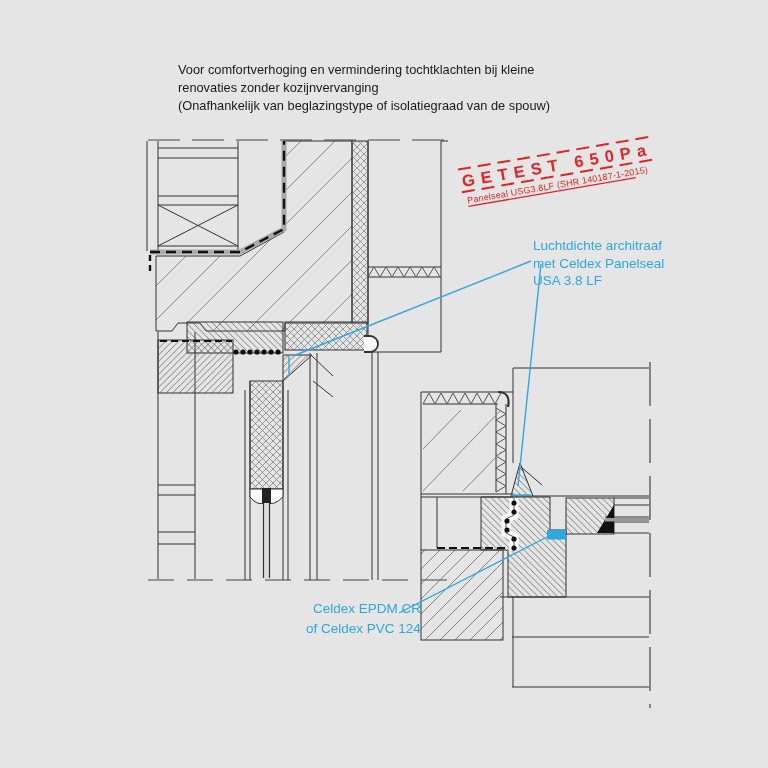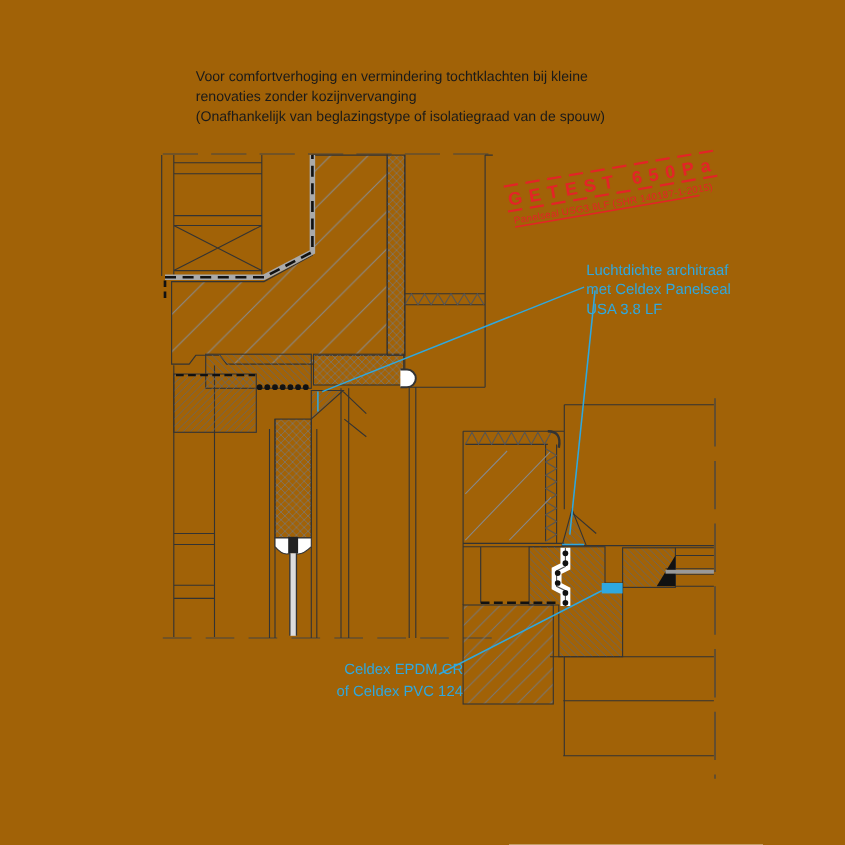--- a/index.html
+++ b/index.html
@@ -1,16 +1,16 @@
 <!DOCTYPE html>
 <html><head>
 <meta charset="utf-8">
 <style>
   html,body{margin:0;padding:0;background:#ffffff;}
-  #stage{position:relative;width:768px;height:768px;background:#a16207;overflow:hidden;
+  #stage{position:relative;width:768px;height:768px;background:#e5e5e5;overflow:hidden;
          font-family:"Liberation Sans", sans-serif;}
   svg text{font-family:"Liberation Sans", sans-serif;}
   .intro-line{font-size:12.8px;fill:#1a1a1a;}
   .blue-note{font-size:13.5px;fill:#2FA8DF;}
   .stamp-title{font-size:16.5px;font-weight:700;fill:#E32427;letter-spacing:6.2px;}
   .stamp-sub{font-size:9px;fill:#E32427;letter-spacing:0.2px;}
 </style>
 </head>
 <body>
 

